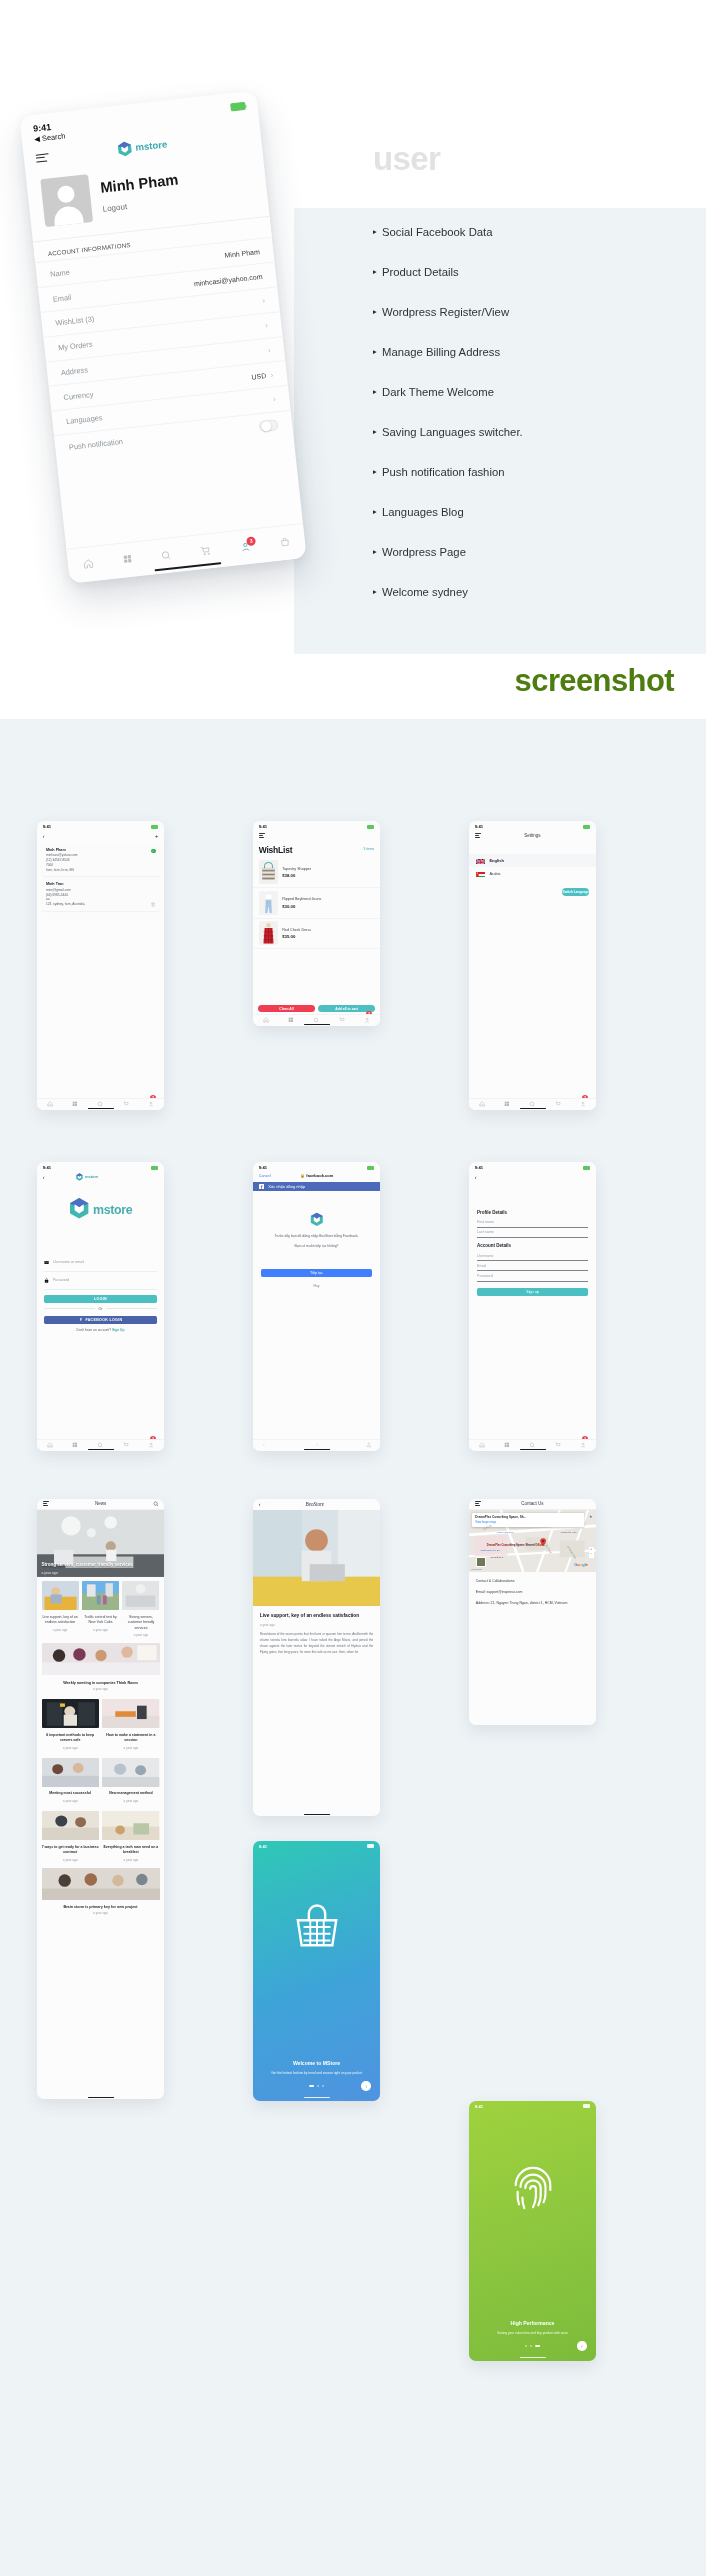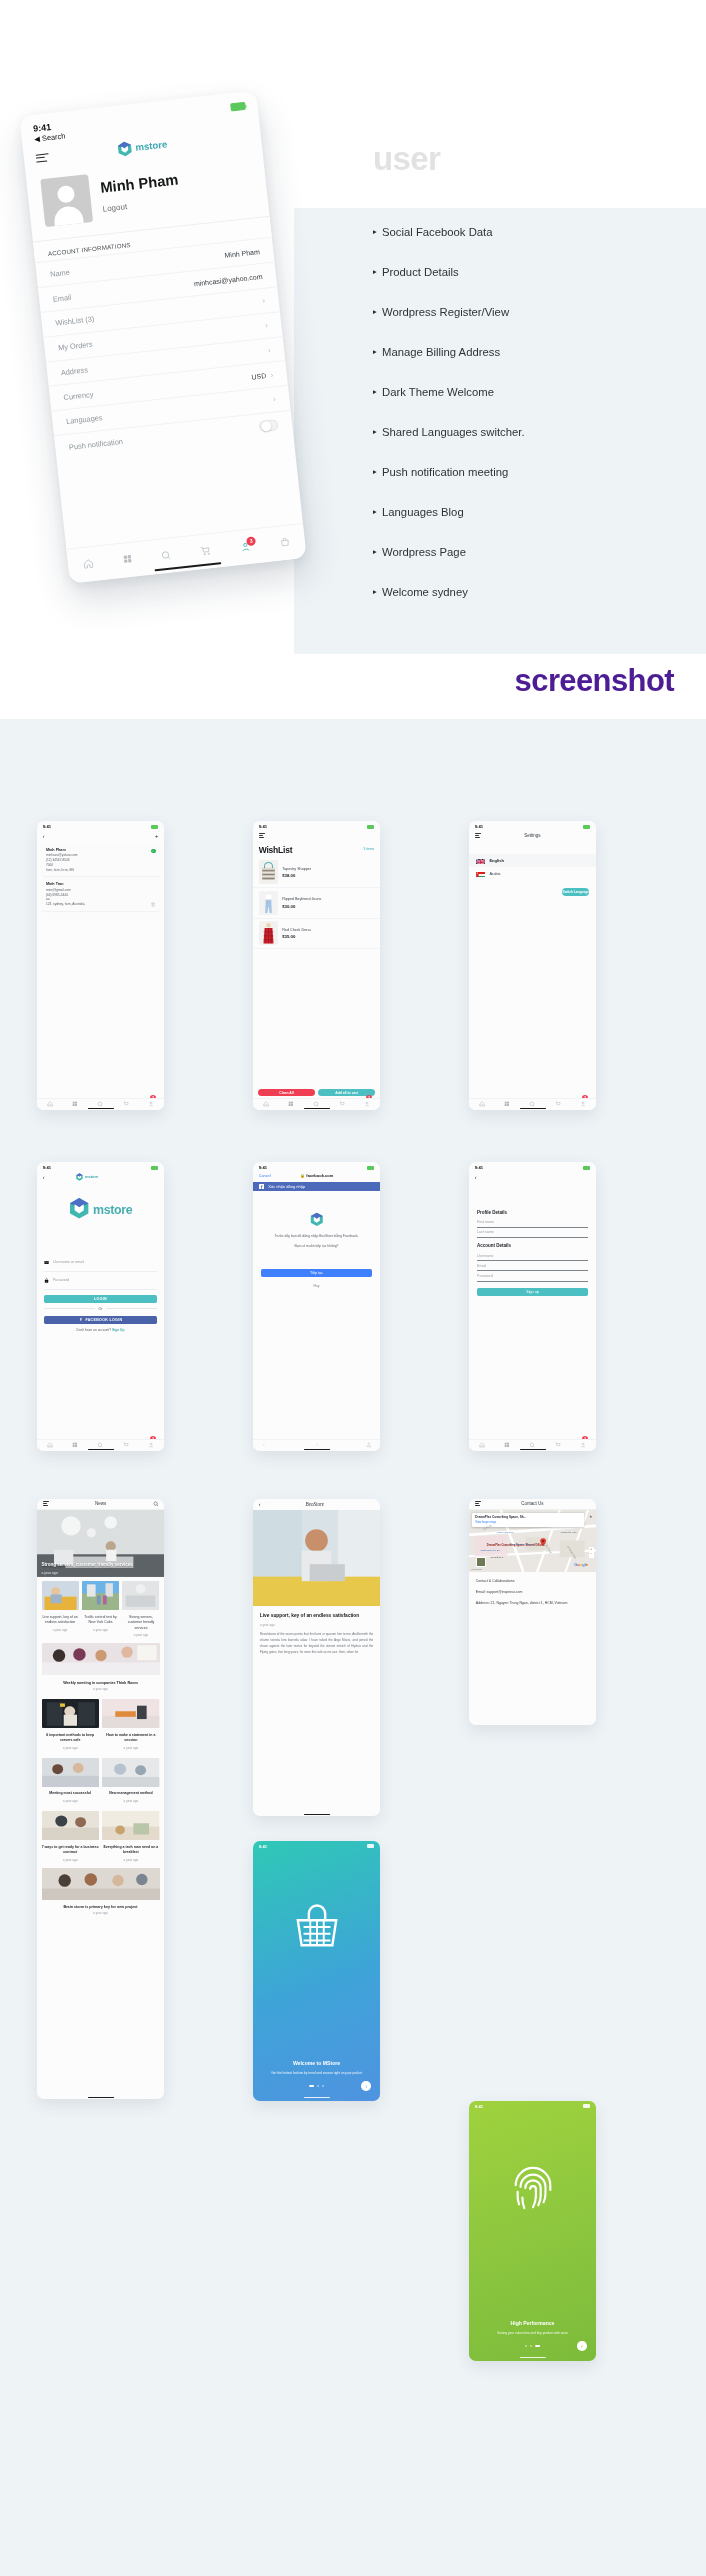--- a/index.html
+++ b/index.html
@@ -61,21 +61,21 @@
   .m-toggle:after { content:""; position:absolute; left:0.6px; top:0px; width:9.6px; height:9.6px; border-radius:50%; background:#fff; box-shadow:0 0.6px 1.7px rgba(0,0,0,.22); }
   .m-tabbar { position:absolute; left:0; bottom:0; width:100%; height:35px; background:#fdfdfd; border-top:0.6px solid #f0f2f4; display:flex; align-items:center; justify-content:space-around; }
   .tabi { color:#b6bdc3; position:relative; }
   .tabi.on { color:#3aa8b0; }
   .tbadge { position:absolute; top:-4px; right:-5.1px; min-width:9px; height:9px; border-radius:4.5px; background:#ef3e52; color:#fff; font-size:5.1px; display:flex; align-items:center; justify-content:center; font-weight:bold; padding:0 1.7px; }
   .homebar { position:absolute; left:50%; transform:translateX(-50%); bottom:2.8px; width:67px; height:2.3px; background:#1b1b1b; border-radius:1.7px; }
 
   
   .shot-word {
     position:absolute; right:33px; top:663px;
-    font-size:31px; font-weight:bold; color:#4c1d95; letter-spacing:-0.6px;
+    font-size:31px; font-weight:bold; color:#4d7c0f; letter-spacing:-0.6px;
   }
   .shots { position:absolute; left:0; top:719px; width:707px; height:1857px; background:#eef3f6; }
 
   .ph {
     position:absolute; background:#fcfcfd; border-radius:6.8px;
     box-shadow:0 5.7px 14.7px rgba(40,60,80,.10); overflow:hidden;
   }
   .s-status { display:flex; justify-content:space-between; align-items:center; padding:3.4px 5.7px 1.1px; }
   .s-time { font-size:4.2px; font-weight:bold; color:#111; }
   .s-batt { width:7.4px; height:4px; border-radius:1.1px; background:#5ac85a; }
@@ -210,25 +210,25 @@
       <div class="feat">
           <span class="tri">▸</span>
           <span class="ftxt">Manage Billing Address</span>
         </div>
       <div class="feat">
           <span class="tri">▸</span>
           <span class="ftxt">Dark Theme Welcome</span>
         </div>
       <div class="feat">
           <span class="tri">▸</span>
-          <span class="ftxt">Shared Languages switcher.</span>
+          <span class="ftxt">Saving Languages switcher.</span>
         </div>
       <div class="feat">
           <span class="tri">▸</span>
-          <span class="ftxt">Push notification meeting</span>
+          <span class="ftxt">Push notification fashion</span>
         </div>
       <div class="feat">
           <span class="tri">▸</span>
           <span class="ftxt">Languages Blog</span>
         </div>
       <div class="feat">
           <span class="tri">▸</span>
           <span class="ftxt">Wordpress Page</span>
         </div>
       <div class="feat">
@@ -384,21 +384,21 @@
             <path d="M2 3h3l2.6 11h10.2l2.2-8H6"></path>
           </svg>
         <svg width="6.2" height="6.2" viewBox="0 0 24 24" fill="none" stroke="#555" stroke-width="1.8">
             <circle cx="12" cy="8" r="3.6"></circle>
             <path d="M5 21c1.5-4.5 12.5-4.5 14 0"></path>
           </svg>
       </div>
       <div class="s-home"></div>
     </div>
 
-    <div class="ph" style="left:253px; top:102px; width:127px; height:289px;">
+    <div class="ph" style="left:253px; top:102px; width:127px; height:205px;">
       <div class="s-status">
           <span class="s-time">9:41</span>
           <span class="s-batt"></span>
         </div>
       <div class="s-nav">
         <div class="s-burger">
             <i></i>
             <i></i>
             <i></i>
           </div>

